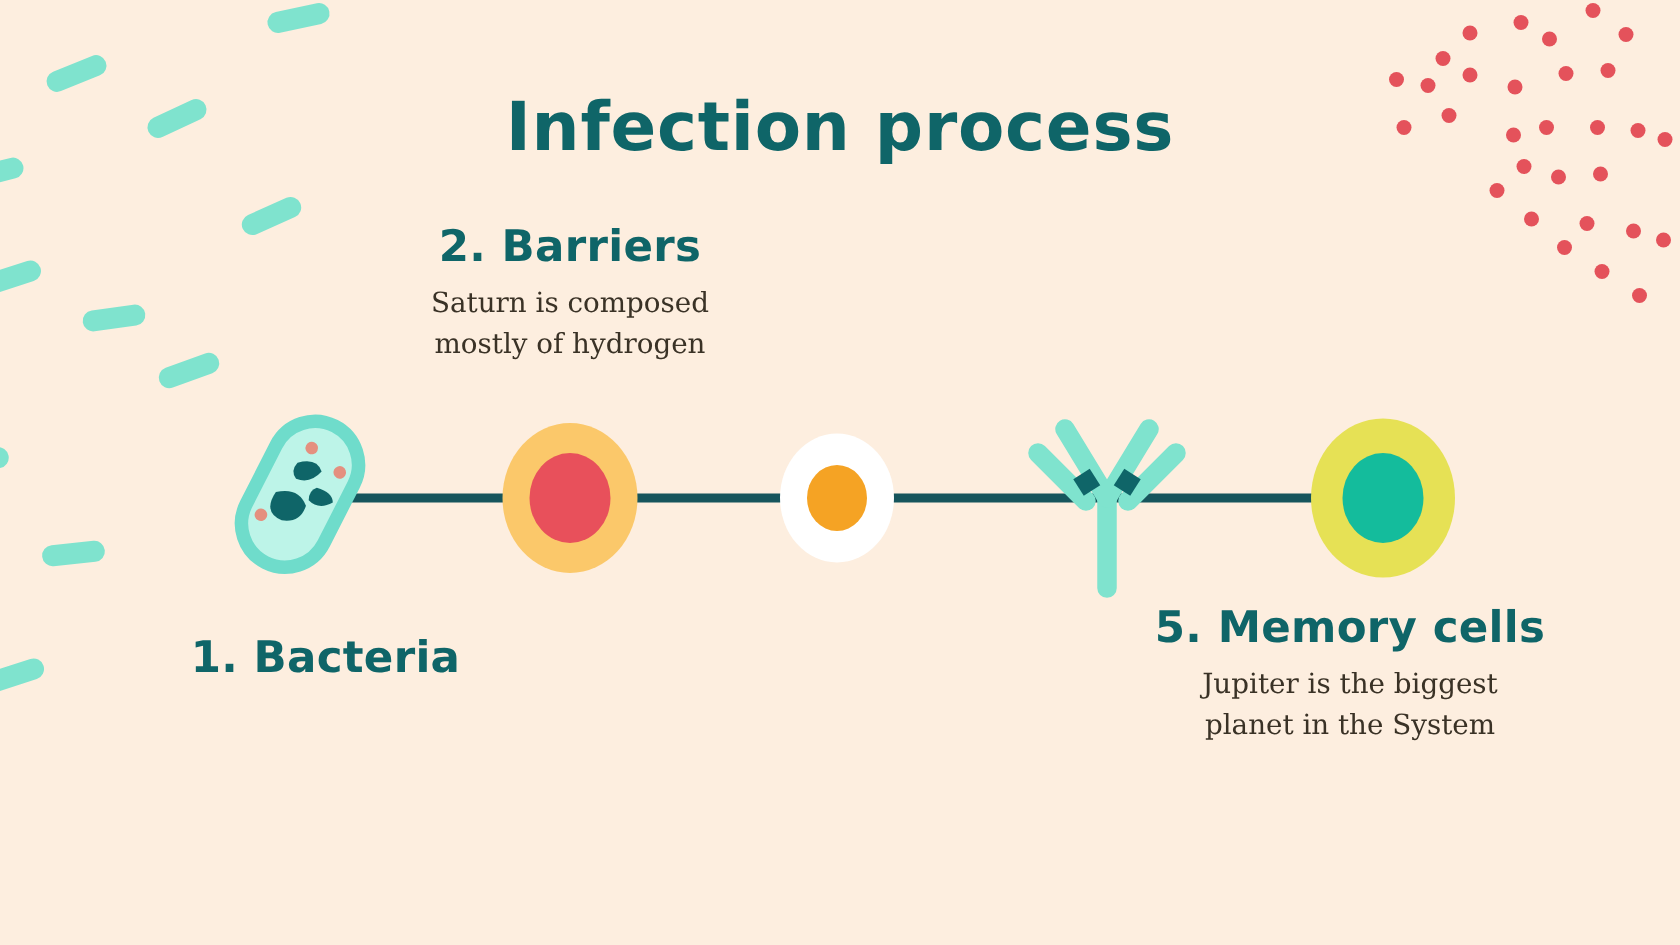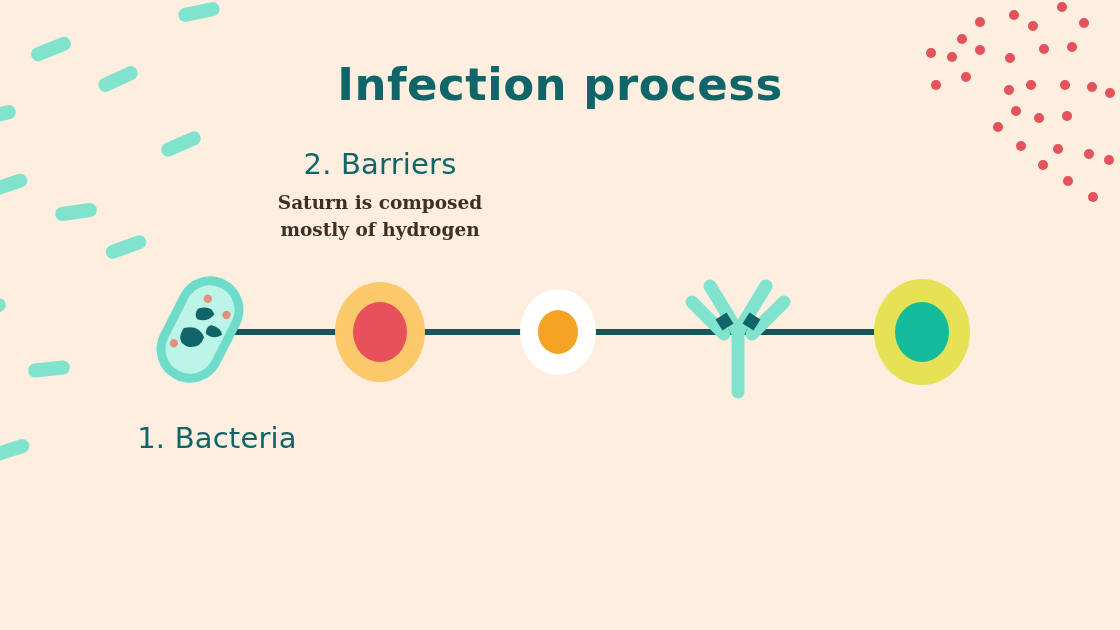--- a/index.html
+++ b/index.html
@@ -65,35 +65,34 @@
   }
   .core { border-radius: 50%; }
 
   
   .step {
     position: absolute;
     text-align: center;
   }
   .step-title {
     font-family: "DejaVu Sans", sans-serif;
-    font-weight: normal;
+    font-weight: bold;
     font-size: 29px;
     color: #0F6568;
     letter-spacing: 0.2px;
     line-height: 1.15;
     white-space: nowrap;
   }
   .step-desc {
     font-family: "DejaVu Serif", serif;
     font-size: 18.5px;
     color: #3A3226;
     line-height: 1.42;
     margin-top: 9px;
     white-space: pre-line;
-    font-weight: bold;
   }
   .step.above .step-title { margin-bottom: 0; }
 
   
   #slide-title {
     position: absolute;
     left: 0;
     top: 58px;
     width: 1120px;
     text-align: center;
@@ -214,15 +213,18 @@
 
   <div class="step above" style="left:255px; top:148px; width:250px;">
     <div class="step-title">2. Barriers</div>
     <div class="step-desc">Saturn is composed
 mostly of hydrogen</div>
   </div>
 
 
 
   <div class="step below" style="left:752px; top:402px; width:296px;">
+    <div class="step-title">5. Memory cells</div>
+    <div class="step-desc">Jupiter is the biggest
+planet in the System</div>
   </div>
 
 </div>
 
 </body></html>

